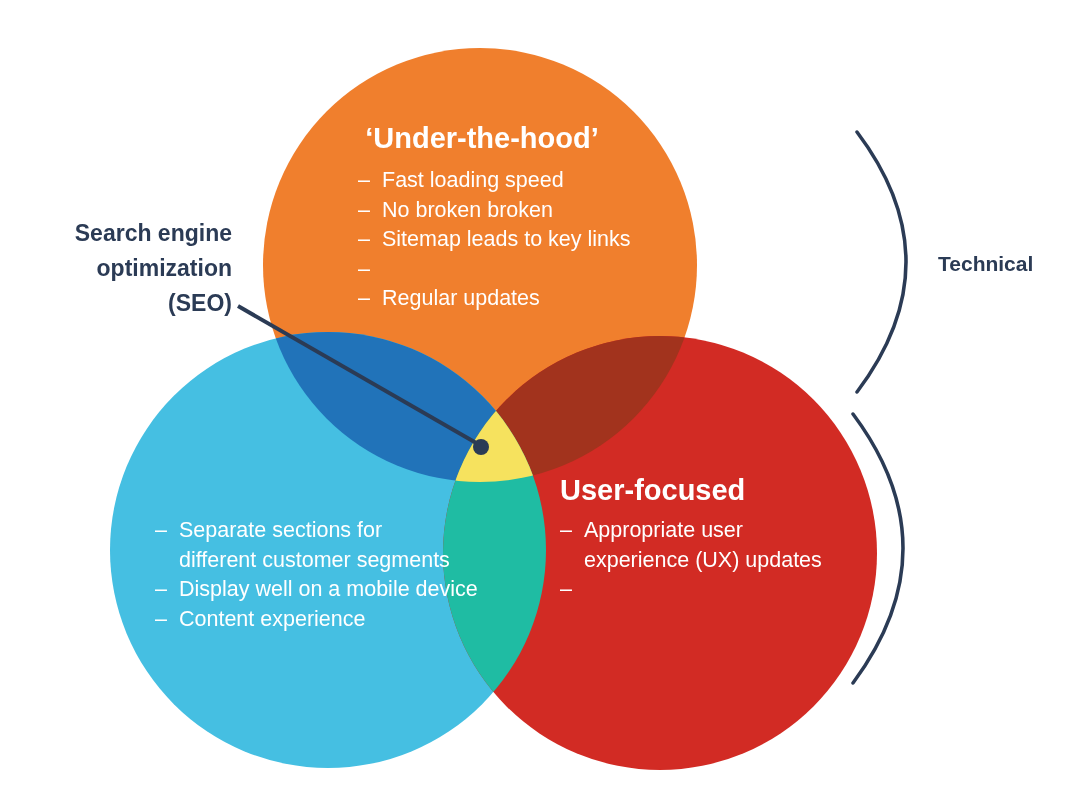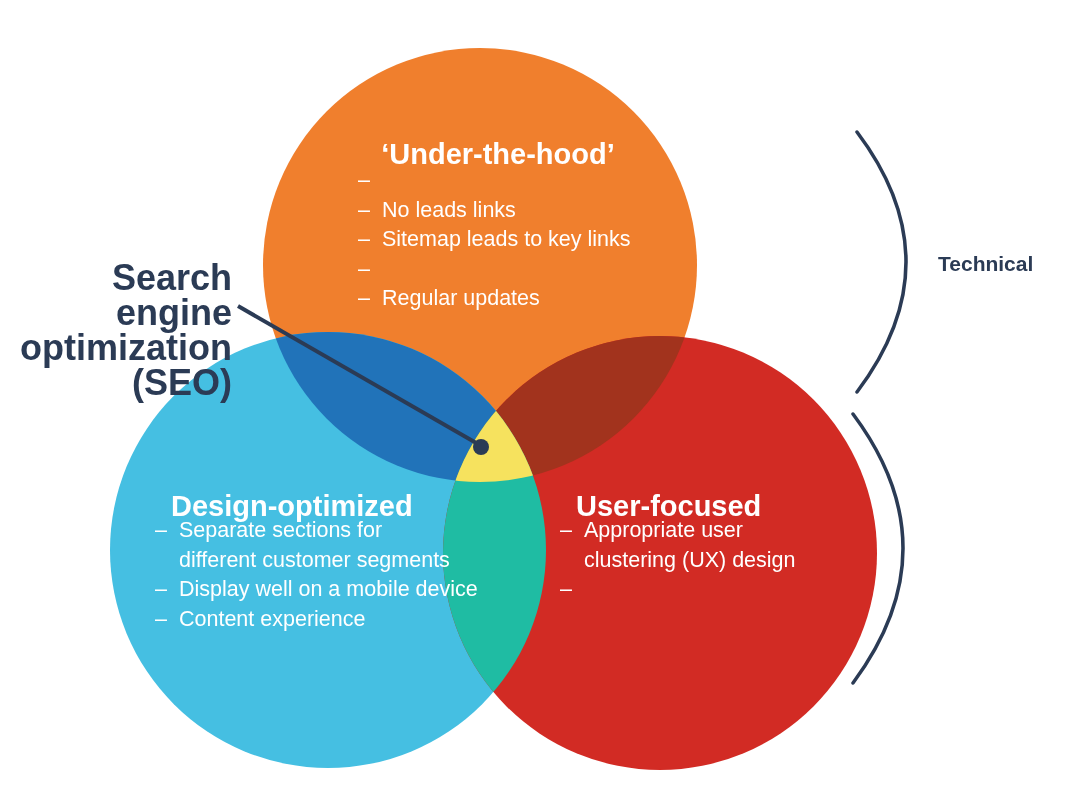--- a/index.html
+++ b/index.html
@@ -10,44 +10,43 @@
     height: 811px;
     background: #ffffff;
     overflow: hidden;
     font-family: "Liberation Sans", sans-serif;
   }
   .stage svg { position: absolute; left: 0; top: 0; }
 
   .abs { position: absolute; }
 
   .circle-title {
-    margin: 16px;
+    margin: 0;
     color: #ffffff;
     font-weight: 700;
     font-size: 29px;
     line-height: 32px;
   }
   .items {
     color: #ffffff;
     font-size: 21.5px;
     line-height: 29.5px;
     font-weight: 400;
   }
   .item { display: flex; align-items: flex-start; }
   .dash { flex: 0 0 24px; width: 24px; }
   .item-text { white-space: pre-line; }
 
   .seo-label {
     color: #2B3B55;
     font-weight: 700;
-    font-size: 36px;
+    font-size: 23px;
     line-height: 35px;
     text-align: right;
     white-space: pre-line;
-    margin-top: 44px;
   }
   .side-label {
     color: #2B3B55;
     font-weight: 700;
     font-size: 21px;
     line-height: 32px;
   }
 
   
   #orange-title  { left: 270px; top: 122px; width: 424px; text-align: center; }
@@ -98,39 +97,39 @@
     <circle cx="481" cy="447" r="8" fill="#2B3B55"></circle>
 
     <path d="M 857 132 Q 955 262 857 392" fill="none" stroke-width="3.5" stroke-linecap="round" stroke="#2B3B55"></path>
     <path d="M 853 414 Q 953 548 853 683" fill="none" stroke-width="3.5" stroke-linecap="round" stroke="#2B3B55"></path>
   </svg>
 
   <h2 class="abs circle-title" id="orange-title">‘Under-the-hood’</h2>
   <div class="abs items" id="orange-items">
     <div class="item">
       <span class="dash">–</span>
+      <span class="item-text">Fast loading speed</span>
     </div>
     <div class="item">
       <span class="dash">–</span>
-      <span class="item-text">No leads links</span>
+      <span class="item-text">No broken broken</span>
     </div>
     <div class="item">
       <span class="dash">–</span>
       <span class="item-text">Sitemap leads to key links</span>
     </div>
     <div class="item">
       <span class="dash">–</span>
     </div>
     <div class="item">
       <span class="dash">–</span>
       <span class="item-text">Regular updates</span>
     </div>
   </div>
 
-  <h2 class="abs circle-title" id="design-title">Design-optimized</h2>
   <div class="abs items" id="design-items">
     <div class="item">
       <span class="dash">–</span>
       <span class="item-text">Separate sections for
 different customer segments</span>
     </div>
     <div class="item">
       <span class="dash">–</span>
       <span class="item-text">Display well on a mobile device</span>
     </div>
@@ -138,21 +137,21 @@
       <span class="dash">–</span>
       <span class="item-text">Content experience</span>
     </div>
   </div>
 
   <h2 class="abs circle-title" id="user-title">User-focused</h2>
   <div class="abs items" id="user-items">
     <div class="item">
       <span class="dash">–</span>
       <span class="item-text">Appropriate user
-clustering (UX) design</span>
+experience (UX) updates</span>
     </div>
     <div class="item">
       <span class="dash">–</span>
     </div>
   </div>
 
   <div class="abs seo-label" id="seo-block">Search engine
 optimization
 (SEO)</div>
 

